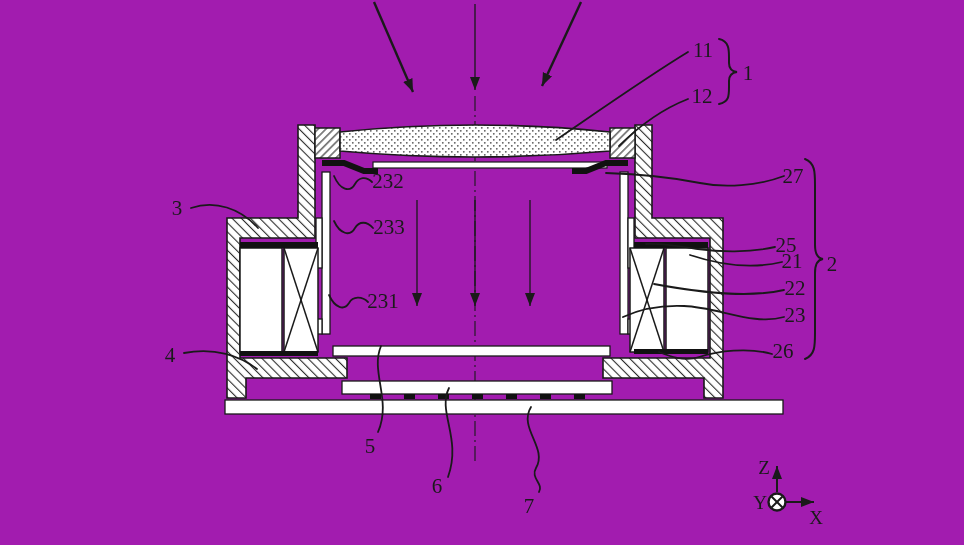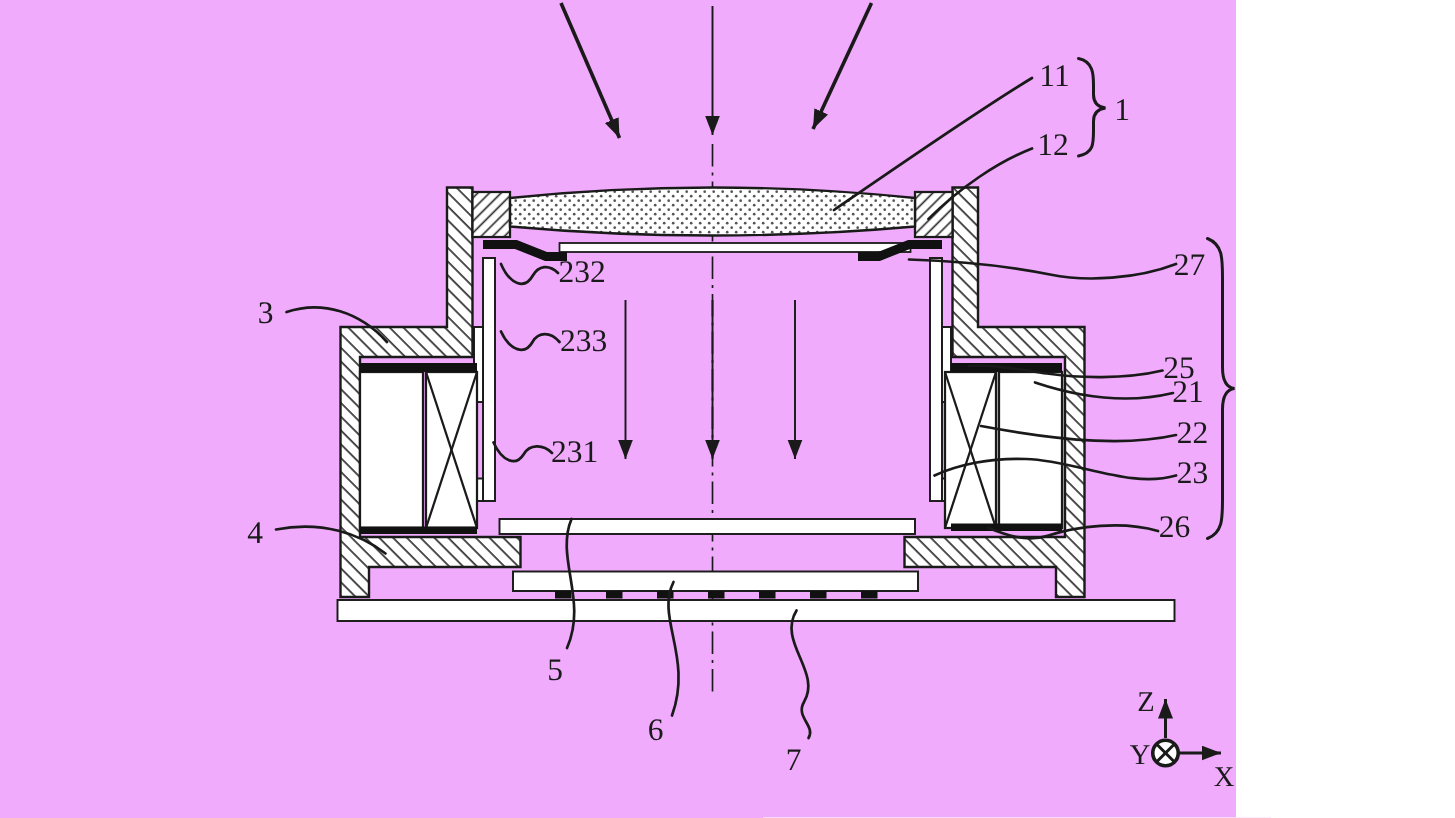--- a/index.html
+++ b/index.html
@@ -1,16 +1,16 @@
 <!DOCTYPE html>
 <html><head>
 <meta charset="utf-8">
 <style>
   html,body{margin:0;padding:0;background:#ffffff;}
-  .stage{position:relative;width:824px;height:545px;background:#f0abfc;overflow:hidden;
+  .stage{position:relative;width:964px;height:545px;background:#a21caf;overflow:hidden;
          font-family:"Liberation Serif","DejaVu Serif",serif;}
   svg{display:block;}
   text{font-family:"Liberation Serif","DejaVu Serif",serif;fill:#1a1a1a;}
   .ref{font-size:21px;}
   .axis{font-size:19px;}
 </style>
 </head>
 <body>
 
 <div class="stage">

